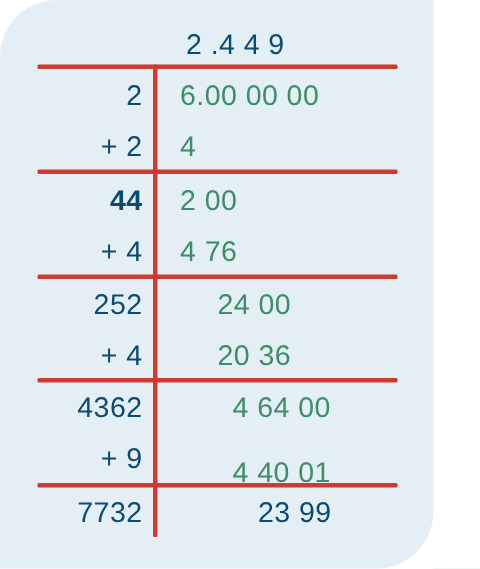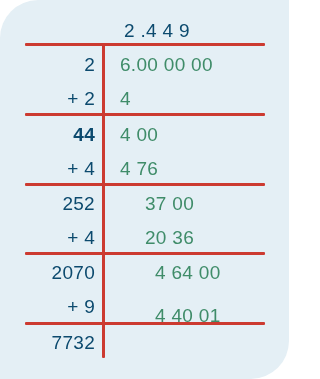--- a/index.html
+++ b/index.html
@@ -95,31 +95,32 @@
 
   <div class="vrule" style="top:43px; height:315px;"></div>
 
   <div class="cell left-col orange" style="top:55px;">2</div>
   <div class="cell right-col green" style="left:120px; top:55px;">6.00 00 00</div>
 
   <div class="cell left-col orange" style="top:89px;">+ 2</div>
   <div class="cell right-col green" style="left:120px; top:89px;">4</div>
 
   <div class="cell left-col orange" style="top:125px;font-weight:bold;">44</div>
-  <div class="cell right-col green" style="left:120px; top:125px;">4 00</div>
+  <div class="cell right-col green" style="left:120px; top:125px;">2 00</div>
 
   <div class="cell left-col orange" style="top:159px;">+ 4</div>
   <div class="cell right-col green" style="left:120px; top:159px;">4 76</div>
 
   <div class="cell left-col orange" style="top:194px;">252</div>
-  <div class="cell right-col green" style="left:145px; top:194px;">37 00</div>
+  <div class="cell right-col green" style="left:145px; top:194px;">24 00</div>
 
   <div class="cell left-col orange" style="top:228px;">+ 4</div>
   <div class="cell right-col green" style="left:145px; top:228px;">20 36</div>
 
-  <div class="cell left-col orange" style="top:263px;">2070</div>
+  <div class="cell left-col orange" style="top:263px;">4362</div>
   <div class="cell right-col green" style="left:155px; top:263px;">4 64 00</div>
 
   <div class="cell left-col orange" style="top:297px;">+ 9</div>
   <div class="cell right-col green" style="left:155px; top:280px;margin-top:26px;">4 40 01</div>
 
   <div class="cell left-col orange" style="top:333px;">7732</div>
+  <div class="cell right-col orange" style="left:172px; top:333px;">23 99</div>
 </div>
 
 </body></html>

